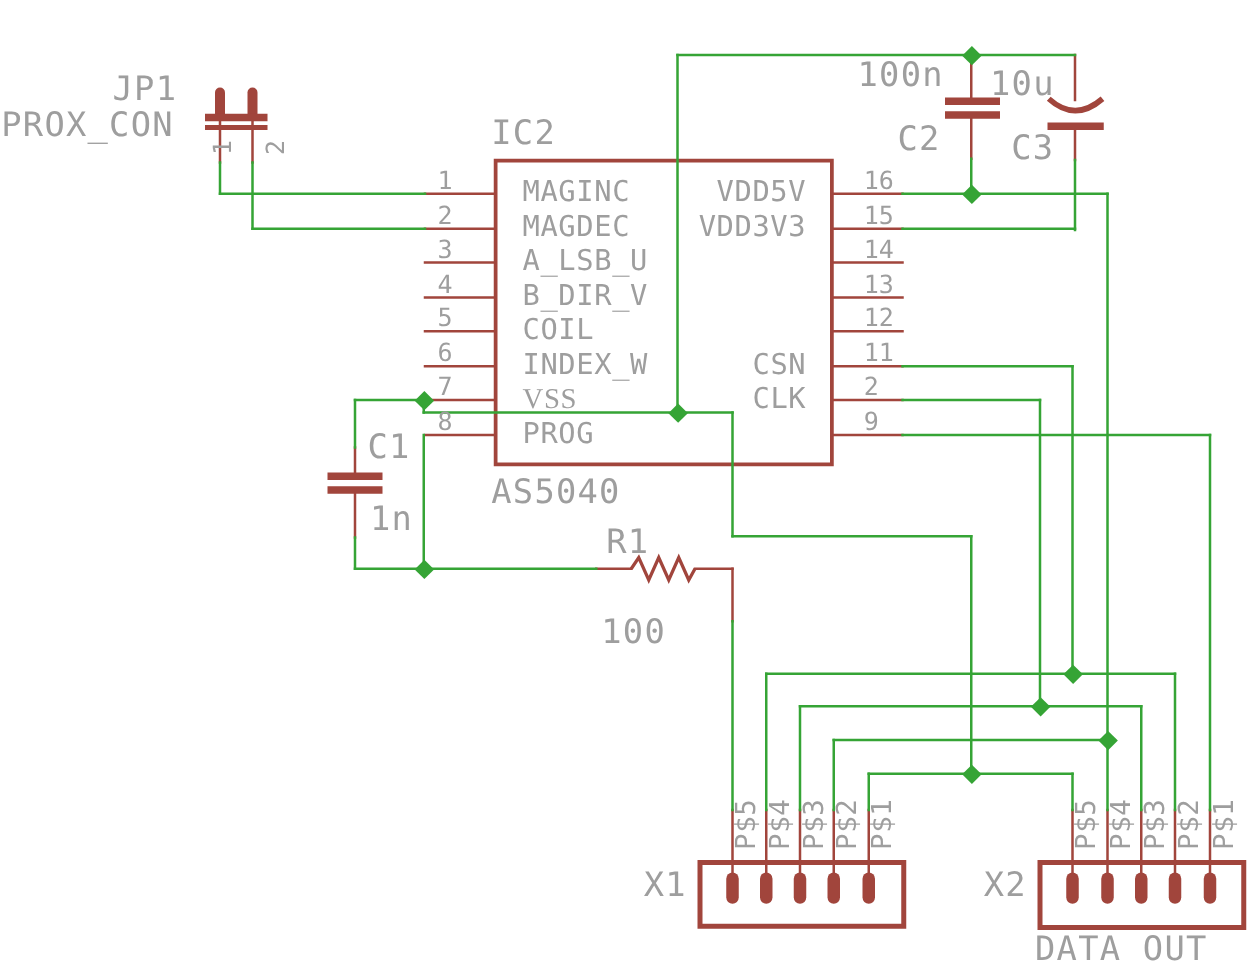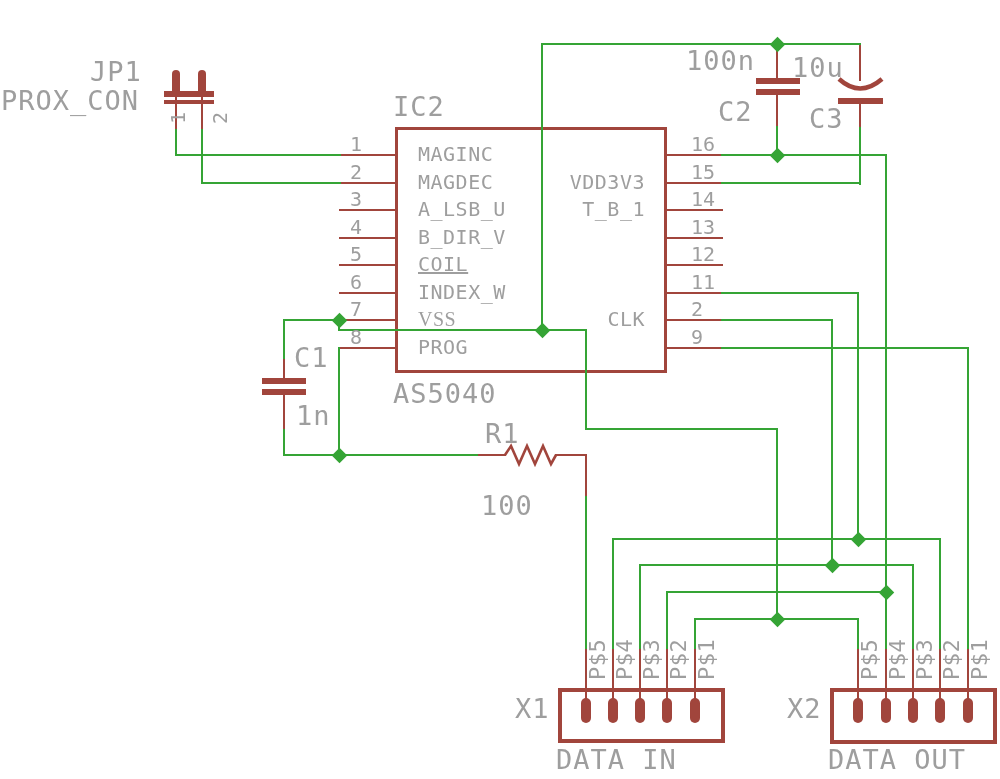--- a/index.html
+++ b/index.html
@@ -15,21 +15,21 @@
   .junction{position:absolute;width:11px;height:11px;background:var(--wire);
             transform:rotate(45deg);z-index:4;}
   .ic-body{position:absolute;left:395px;top:127px;width:272px;height:246px;
            border:3px solid var(--comp);box-sizing:border-box;z-index:1;background:transparent;}
   .conn-body{position:absolute;border:4px solid var(--comp);box-sizing:border-box;z-index:1;}
   #x1-body{left:558px;top:688px;width:167px;height:55px;}
   #x2-body{left:830px;top:688px;width:167px;height:56px;}
   .overlay{position:absolute;left:0;top:0;width:1000px;height:779px;z-index:2;pointer-events:none;}
   .lbl{position:absolute;color:var(--txt);font-size:27px;line-height:28px;letter-spacing:1px;
        white-space:nowrap;z-index:5;}
-  .pin-name{font-size:20px;line-height:24px;letter-spacing:0.5px;}
+  .pin-name{font-size:23px;line-height:24px;letter-spacing:0.5px;}
   .pin-num{font-size:20px;line-height:20px;letter-spacing:0px;}
   .rot{transform:rotate(-90deg);transform-origin:0 0;font-size:22px;line-height:20px;
        letter-spacing:0.5px;}
   .right-align{text-align:right;}
 </style>
 </head>
 <body>
 
 <div id="canvas">
 
@@ -48,21 +48,20 @@
   <span class="lbl" style="left:393px;top:380px">AS5040</span>
   <span class="lbl" style="left:294px;top:344px">C1</span>
   <span class="lbl" style="left:296px;top:402px">1n</span>
   <span class="lbl" style="left:686px;top:47px">100n</span>
   <span class="lbl" style="left:718px;top:98px">C2</span>
   <span class="lbl" style="left:792px;top:54px">10u</span>
   <span class="lbl" style="left:809px;top:105px">C3</span>
   <span class="lbl" style="left:485px;top:420px">R1</span>
   <span class="lbl" style="left:481px;top:492px">100</span>
   <span class="lbl" style="left:515px;top:695px">X1</span>
-  <span class="lbl" style="left:556px;top:746px">DATA IN</span>
   <span class="lbl" style="left:787px;top:695px">X2</span>
   <span class="lbl" style="left:828px;top:746px">DATA OUT</span>
 
 <div class="seg green" style="left: 541px; top: 43px; width: 320px; height: 2px;"></div>
     <div class="seg green" style="left: 541px; top: 43px; width: 2px; height: 288px;"></div>
     <div class="seg green" style="left: 338px; top: 329px; width: 249px; height: 2px;"></div>
     <div class="seg green" style="left: 338px; top: 319px; width: 2px; height: 12px;"></div>
     <div class="seg green" style="left: 283px; top: 319px; width: 57px; height: 2px;"></div>
     <div class="seg green" style="left: 283px; top: 319px; width: 2px; height: 40px;"></div>
     <div class="seg green" style="left: 283px; top: 429px; width: 2px; height: 27px;"></div>
@@ -134,44 +133,45 @@
     <div class="lbl pin-num" style="left: 350px; top: 162px;">2</div>
     <div class="lbl pin-name" style="left: 418px; top: 170px;">MAGDEC</div>
     <div class="seg red" style="left: 339px; top: 209px; width: 57px; height: 2px;"></div>
     <div class="lbl pin-num" style="left: 350px; top: 189px;">3</div>
     <div class="lbl pin-name" style="left: 418px; top: 197px;">A_LSB_U</div>
     <div class="seg red" style="left: 339px; top: 237px; width: 57px; height: 2px;"></div>
     <div class="lbl pin-num" style="left: 350px; top: 217px;">4</div>
     <div class="lbl pin-name" style="left: 418px; top: 225px;">B_DIR_V</div>
     <div class="seg red" style="left: 339px; top: 264px; width: 57px; height: 2px;"></div>
     <div class="lbl pin-num" style="left: 350px; top: 244px;">5</div>
-    <div class="lbl pin-name" style="left: 418px; top: 252px; text-decoration: underline;">COIL</div>
+    <div class="lbl pin-name" style="left: 418px; top: 252px;">COIL</div>
     <div class="seg red" style="left: 339px; top: 292px; width: 57px; height: 2px;"></div>
     <div class="lbl pin-num" style="left: 350px; top: 272px;">6</div>
     <div class="lbl pin-name" style="left: 418px; top: 280px;">INDEX_W</div>
     <div class="seg red" style="left: 339px; top: 319px; width: 57px; height: 2px;"></div>
     <div class="lbl pin-num" style="left: 350px; top: 299px;">7</div>
     <div class="lbl pin-name" style="left: 418px; top: 307px; font-family: Liberation Serif, serif;">VSS</div>
     <div class="seg red" style="left: 339px; top: 347px; width: 57px; height: 2px;"></div>
     <div class="lbl pin-num" style="left: 350px; top: 327px;">8</div>
     <div class="lbl pin-name" style="left: 418px; top: 335px;">PROG</div>
     <div class="seg red" style="left: 666px; top: 154px; width: 57px; height: 2px;"></div>
     <div class="lbl pin-num" style="left: 691px; top: 134px;">16</div>
+    <div class="lbl pin-name right-align" style="left: 395px; top: 142px; width: 250px;">VDD5V</div>
     <div class="seg red" style="left: 666px; top: 182px; width: 57px; height: 2px;"></div>
     <div class="lbl pin-num" style="left: 691px; top: 162px;">15</div>
     <div class="lbl pin-name right-align" style="left: 395px; top: 170px; width: 250px;">VDD3V3</div>
     <div class="seg red" style="left: 666px; top: 209px; width: 57px; height: 2px;"></div>
     <div class="lbl pin-num" style="left: 691px; top: 189px;">14</div>
-    <div class="lbl pin-name right-align" style="left: 395px; top: 197px; width: 250px;">T_B_1</div>
     <div class="seg red" style="left: 666px; top: 237px; width: 57px; height: 2px;"></div>
     <div class="lbl pin-num" style="left: 691px; top: 217px;">13</div>
     <div class="seg red" style="left: 666px; top: 264px; width: 57px; height: 2px;"></div>
     <div class="lbl pin-num" style="left: 691px; top: 244px; text-align: center;">12</div>
     <div class="seg red" style="left: 666px; top: 292px; width: 57px; height: 2px;"></div>
     <div class="lbl pin-num" style="left: 691px; top: 272px;">11</div>
+    <div class="lbl pin-name right-align" style="left: 395px; top: 280px; width: 250px;">CSN</div>
     <div class="seg red" style="left: 666px; top: 319px; width: 57px; height: 2px;"></div>
     <div class="lbl pin-num" style="left: 691px; top: 299px;">2</div>
     <div class="lbl pin-name right-align" style="left: 395px; top: 307px; width: 250px;">CLK</div>
     <div class="seg red" style="left: 666px; top: 347px; width: 57px; height: 2px;"></div>
     <div class="lbl pin-num" style="left: 691px; top: 327px;">9</div>
     <div class="seg red" style="left: 585px; top: 647px; width: 2px; height: 56px;"></div>
     <div class="rect" style="left: 581px; top: 698px; width: 10px; height: 25px; border-radius: 5px;"></div>
     <div class="lbl rot" style="left: 588px; top: 680px;">P$5</div>
     <div class="seg red" style="left: 612px; top: 647px; width: 2px; height: 56px;"></div>
     <div class="rect" style="left: 608px; top: 698px; width: 10px; height: 25px; border-radius: 5px;"></div>

